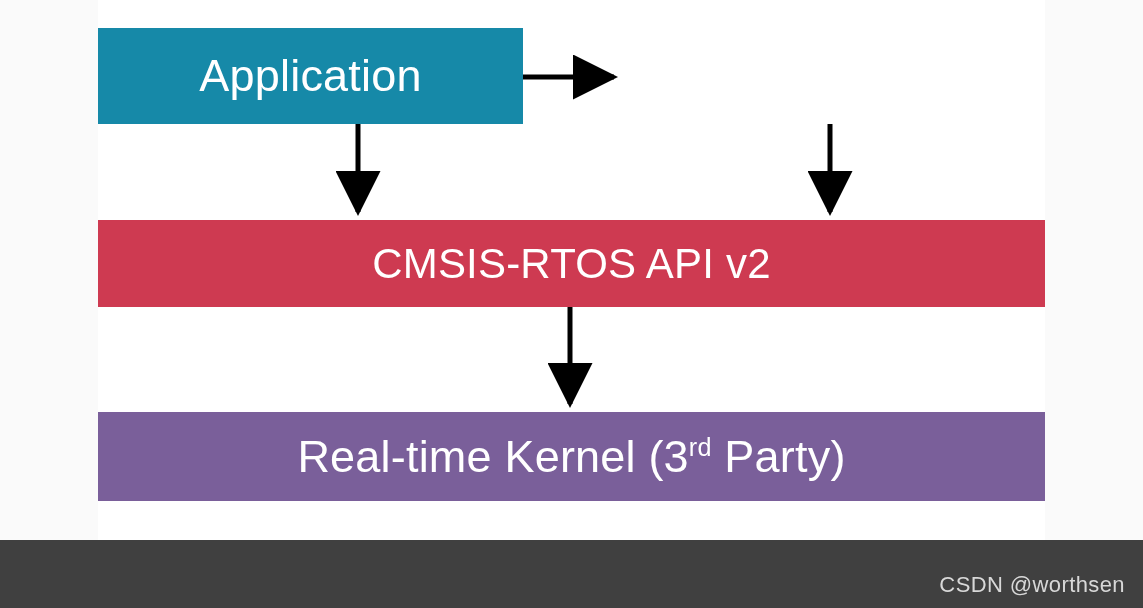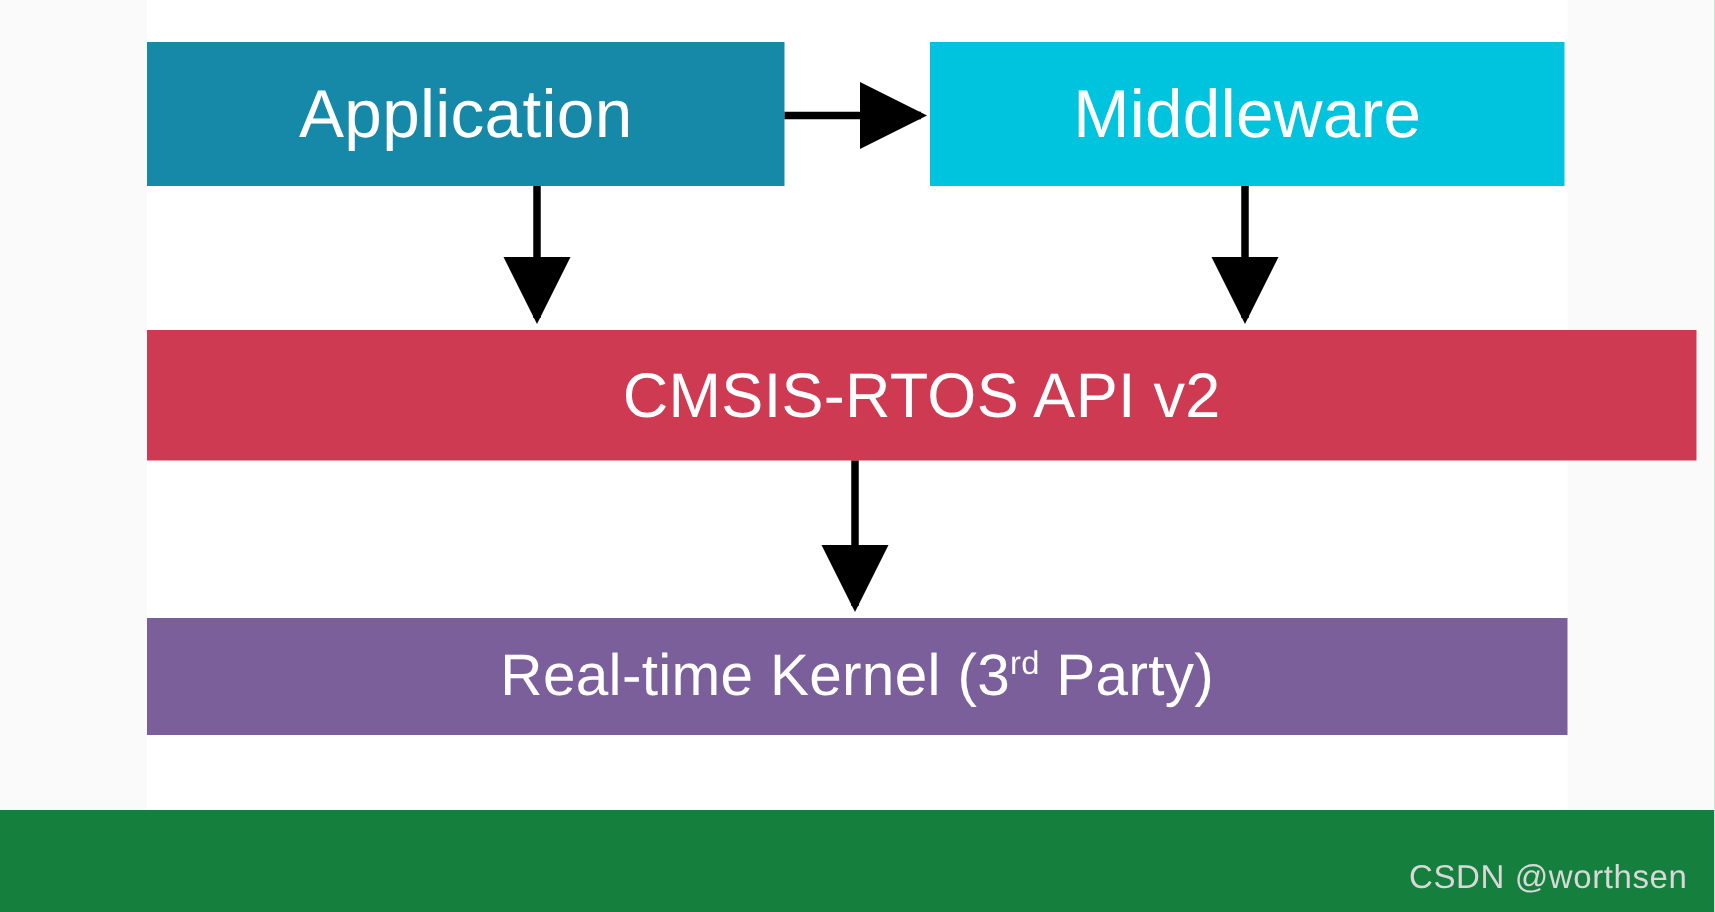--- a/index.html
+++ b/index.html
@@ -62,31 +62,31 @@
   #box-middleware {
     left: 620px;
     top: 28px;
     width: 423px;
     height: 96px;
     font-size: 45px;
   }
   #box-cmsis-api {
     left: 98px;
     top: 220px;
-    width: 1033px;
+    width: 947px;
     height: 87px;
     font-size: 42px;
     align-items: center;
   }
   #box-kernel {
     left: 98px;
     top: 412px;
     width: 947px;
-    height: 78px;
-    font-size: 39px;
+    height: 89px;
+    font-size: 45px;
     align-items: center;
   }
 
   .sup {
     font-size: 0.56em;
     vertical-align: super;
     line-height: 0;
   }
 
   
@@ -107,32 +107,29 @@
     font-family: "Liberation Sans", sans-serif;
     font-size: 22px;
     color: #d8d8d8;
     letter-spacing: 0.4px;
     white-space: nowrap;
   }
 </style>
 </head>
 <body>
 
-<div id="canvas" style="background: #15803d;">
+<div id="canvas" style="background: #404040;">
 
   <div class="bg-plate" style="background: rgb(250, 250, 250);"></div>
   <div class="white-panel" style="background: rgb(255, 255, 255);"></div>
 
   <div class="box" id="box-application" style="background: rgb(22, 137, 168); color: rgb(255, 255, 255);">
     <span>Application</span>
   </div>
 
-  <div class="box" id="box-middleware" style="background: rgb(0, 196, 221); color: rgb(255, 255, 255);">
-    <span>Middleware</span>
-  </div>
 
   <div class="box" id="box-cmsis-api" style="background: rgb(206, 58, 81); color: rgb(255, 255, 255);">
     <span>CMSIS-RTOS API v2</span>
   </div>
 
   <div class="box" id="box-kernel" style="background: rgb(122, 95, 154); color: rgb(255, 255, 255);">
     <span><span>Real-time Kernel (3</span><span class="sup">rd</span><span> Party)</span></span>
   </div>
 
   <svg class="arrow-svg" viewBox="0 0 1143 608">

